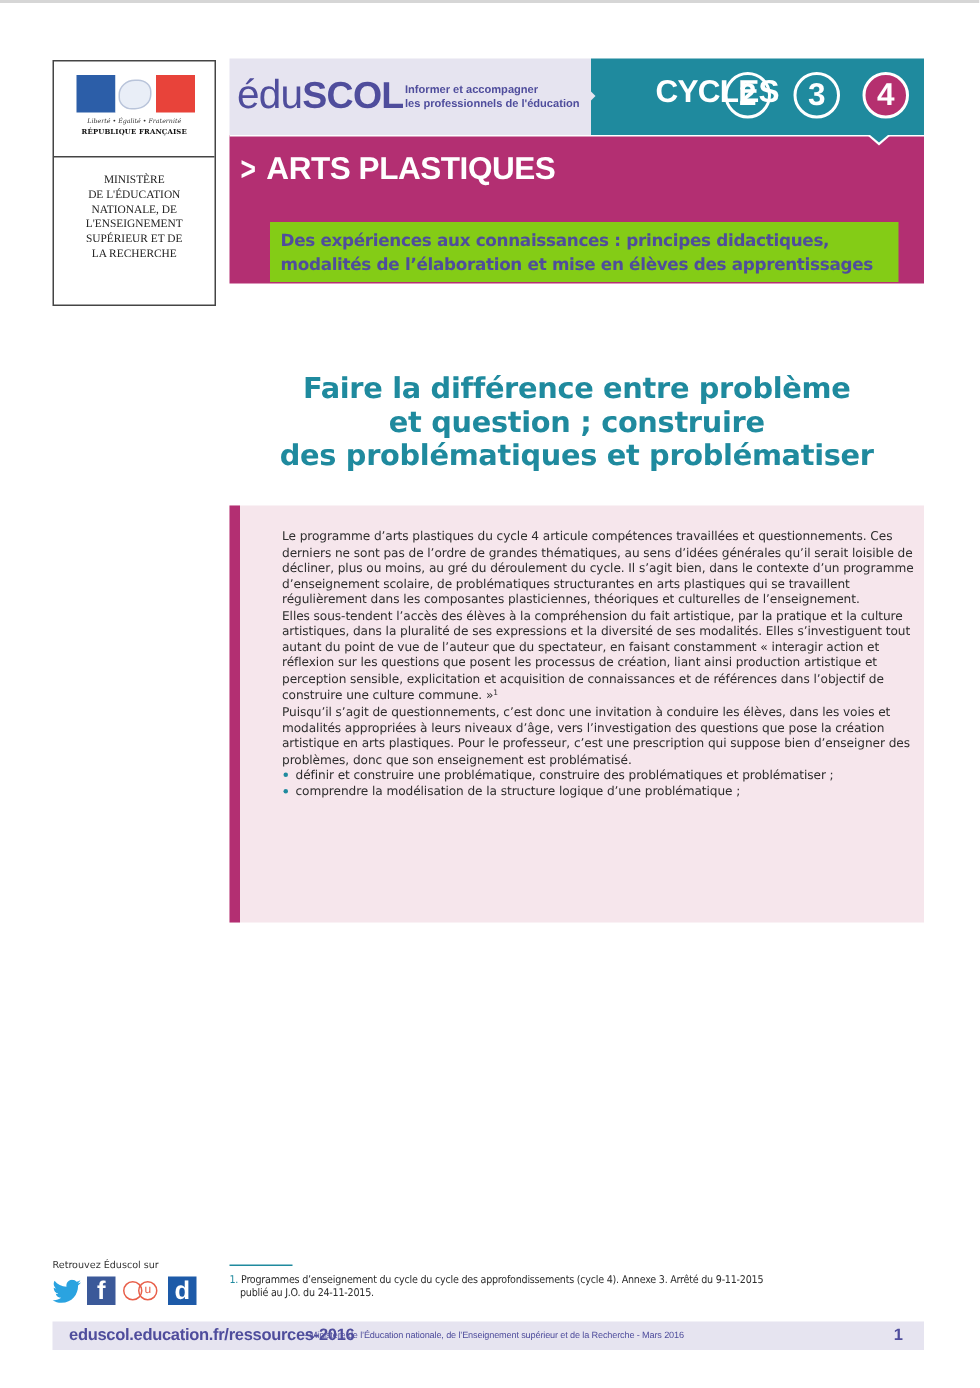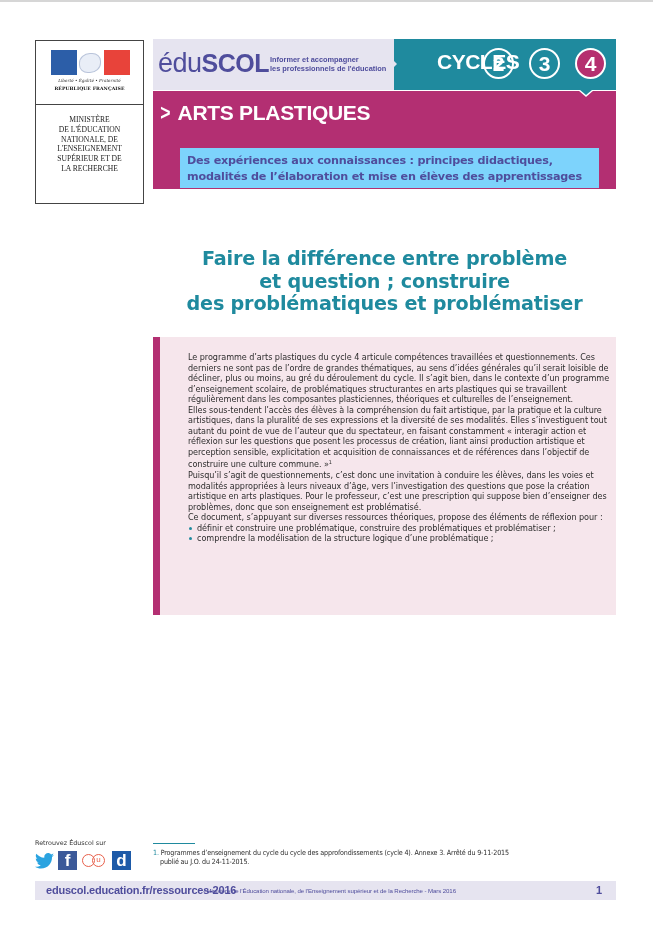--- a/index.html
+++ b/index.html
@@ -34,21 +34,21 @@
     .cycle-num { position: absolute; top: 9px; width: 31px; height: 31px; border-radius: 50%; border: 2px solid #fff; color: #fff; font-family: "Liberation Sans", sans-serif; font-weight: bold; font-size: 21px; line-height: 27px; text-align: center; }
     .cycle-num.c2 { left: 89px; }
     .cycle-num.c3 { left: 135px; }
     .cycle-num.c4 { left: 181px; background: #b5306f; }
     .cycles-bar .notch { position: absolute; left: 184px; top: 51px; width: 0; height: 0; border-left: 8px solid transparent; border-right: 8px solid transparent; border-top: 7px solid #fff; z-index: 3; }
     .cycles-bar .notch-inner { position: absolute; left: 186px; top: 51px; width: 0; height: 0; border-left: 6px solid transparent; border-right: 6px solid transparent; border-top: 5px solid #1f8a9e; z-index: 4; }
 
     .subject-bar { position: absolute; left: 0; top: 51px; width: 463px; height: 99px; background: #b32f72; border-top: 1px solid #fff; }
     .subject-title { position: absolute; left: 6px; top: 9px; font-family: "Liberation Sans", sans-serif; font-weight: bold; font-size: 21px; color: #fff; letter-spacing: -0.3px; display: flex; align-items: center; }
     .subject-title .chev { display: inline-block; font-size: 22px; margin-right: 6px; transform: scaleX(0.8); }
-    .subtitle-box { position: absolute; left: 27px; top: 57px; width: 419px; height: 40px; background: #7dd3fc; padding: 5px 0 0 7px; font-family: "DejaVu Sans", sans-serif; font-weight: bold; font-size: 11.2px; line-height: 16px; color: #4f4d9c; letter-spacing: -0.2px; }
+    .subtitle-box { position: absolute; left: 27px; top: 57px; width: 419px; height: 40px; background: #84cc16; padding: 5px 0 0 7px; font-family: "DejaVu Sans", sans-serif; font-weight: bold; font-size: 11.2px; line-height: 16px; color: #4f4d9c; letter-spacing: -0.2px; }
 
     
     .doc-title { position: absolute; left: 153px; top: 231px; width: 463px; text-align: center; font-family: "DejaVu Sans", sans-serif; font-weight: bold; font-size: 19.2px; line-height: 22.5px; color: #1f8a9e; letter-spacing: -0.2px; margin-top: 17px; }
 
     
     .intro { position: absolute; left: 153px; top: 337px; width: 463px; height: 278px; background: #f6e6ec; }
     .intro .bar { position: absolute; left: 0; top: 0; width: 7px; height: 278px; background: #b32f72; }
     .intro-text { position: absolute; left: 22px; top: 15px; width: 433px; font-family: "DejaVu Sans", sans-serif; font-size: 8.1px; line-height: 10.55px; color: #2d2d2d; letter-spacing: -0.05px; margin-left: 13px; }
     .intro-text p { margin: 0; }
     .intro-text ul { list-style: none; margin: 0; padding: 0; }
@@ -137,21 +137,20 @@
   <div>et question ; construire</div>
   <div>des problématiques et problématiser</div>
 </div>
 
 <div class="intro">
   <div class="bar"></div>
   <div class="intro-text">
     <p>Le programme d’arts plastiques du cycle 4 articule compétences travaillées et questionnements. Ces derniers ne sont pas de l’ordre de grandes thématiques, au sens d’idées générales qu’il serait loisible de décliner, plus ou moins, au gré du déroulement du cycle. Il s’agit bien, dans le contexte d’un programme d’enseignement scolaire, de problématiques structurantes en arts plastiques qui se travaillent régulièrement dans les composantes plasticiennes, théoriques et culturelles de l’enseignement.</p>
     <p><span>Elles sous-tendent l’accès des élèves à la compréhension du fait artistique, par la pratique et la culture artistiques, dans la pluralité de ses expressions et la diversité de ses modalités. Elles s’investiguent tout autant du point de vue de l’auteur que du spectateur, en faisant constamment « interagir action et réflexion sur les questions que posent les processus de création, liant ainsi production artistique et perception sensible, explicitation et acquisition de connaissances et de références dans l’objectif de construire une culture commune. »</span><sup>1</sup></p>
     <p>Puisqu’il s’agit de questionnements, c’est donc une invitation à conduire les élèves, dans les voies et modalités appropriées à leurs niveaux d’âge, vers l’investigation des questions que pose la création artistique en arts plastiques. Pour le professeur, c’est une prescription qui suppose bien d’enseigner des problèmes, donc que son enseignement est problématisé.</p>
-    <p>Ce document, s’appuyant sur diverses ressources théoriques, propose des éléments de réflexion pour :</p>
     <ul>
       <li>définir et construire une problématique, construire des problématiques et problématiser ;</li>
       <li>comprendre la modélisation de la structure logique d’une problématique ;</li>
     </ul>
   </div>
 </div>
 
 <div class="retrouvez">Retrouvez Éduscol sur</div>
 <div class="social">
   <div class="ic twitter">

